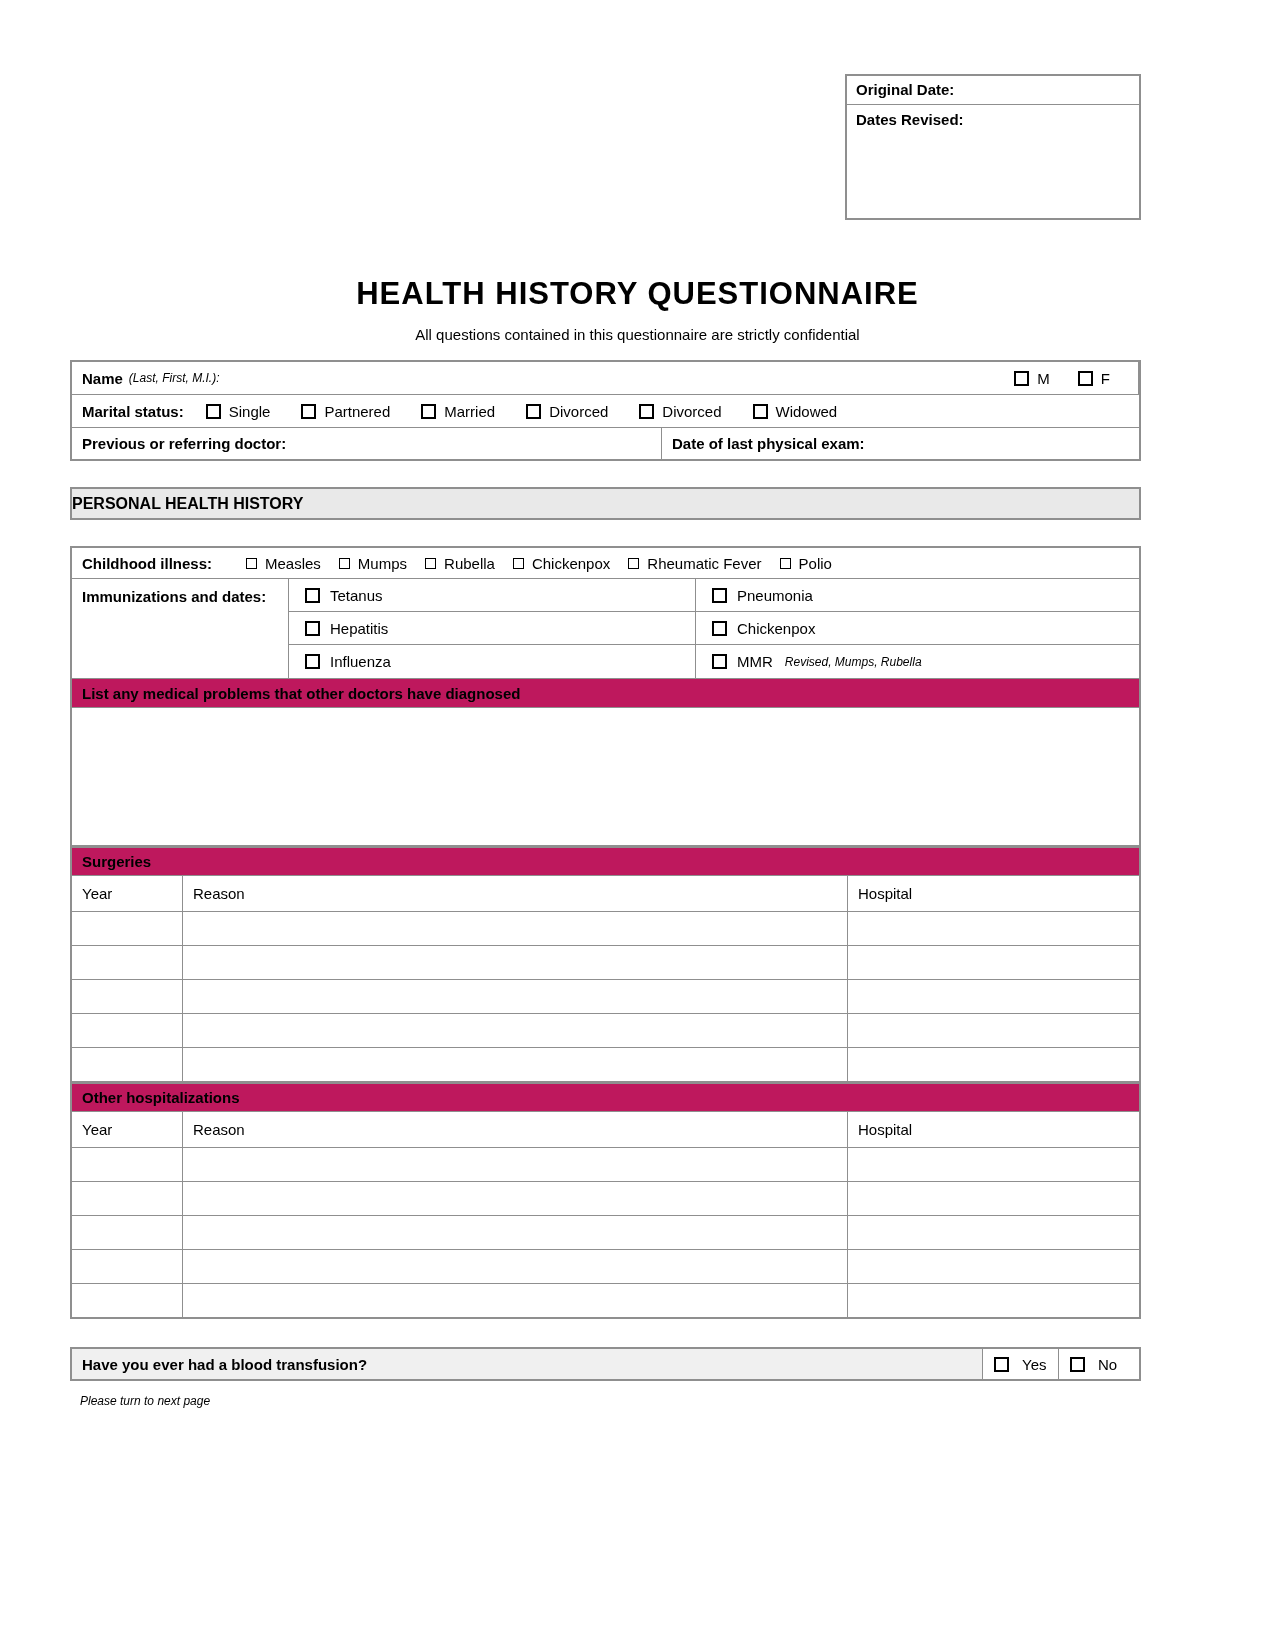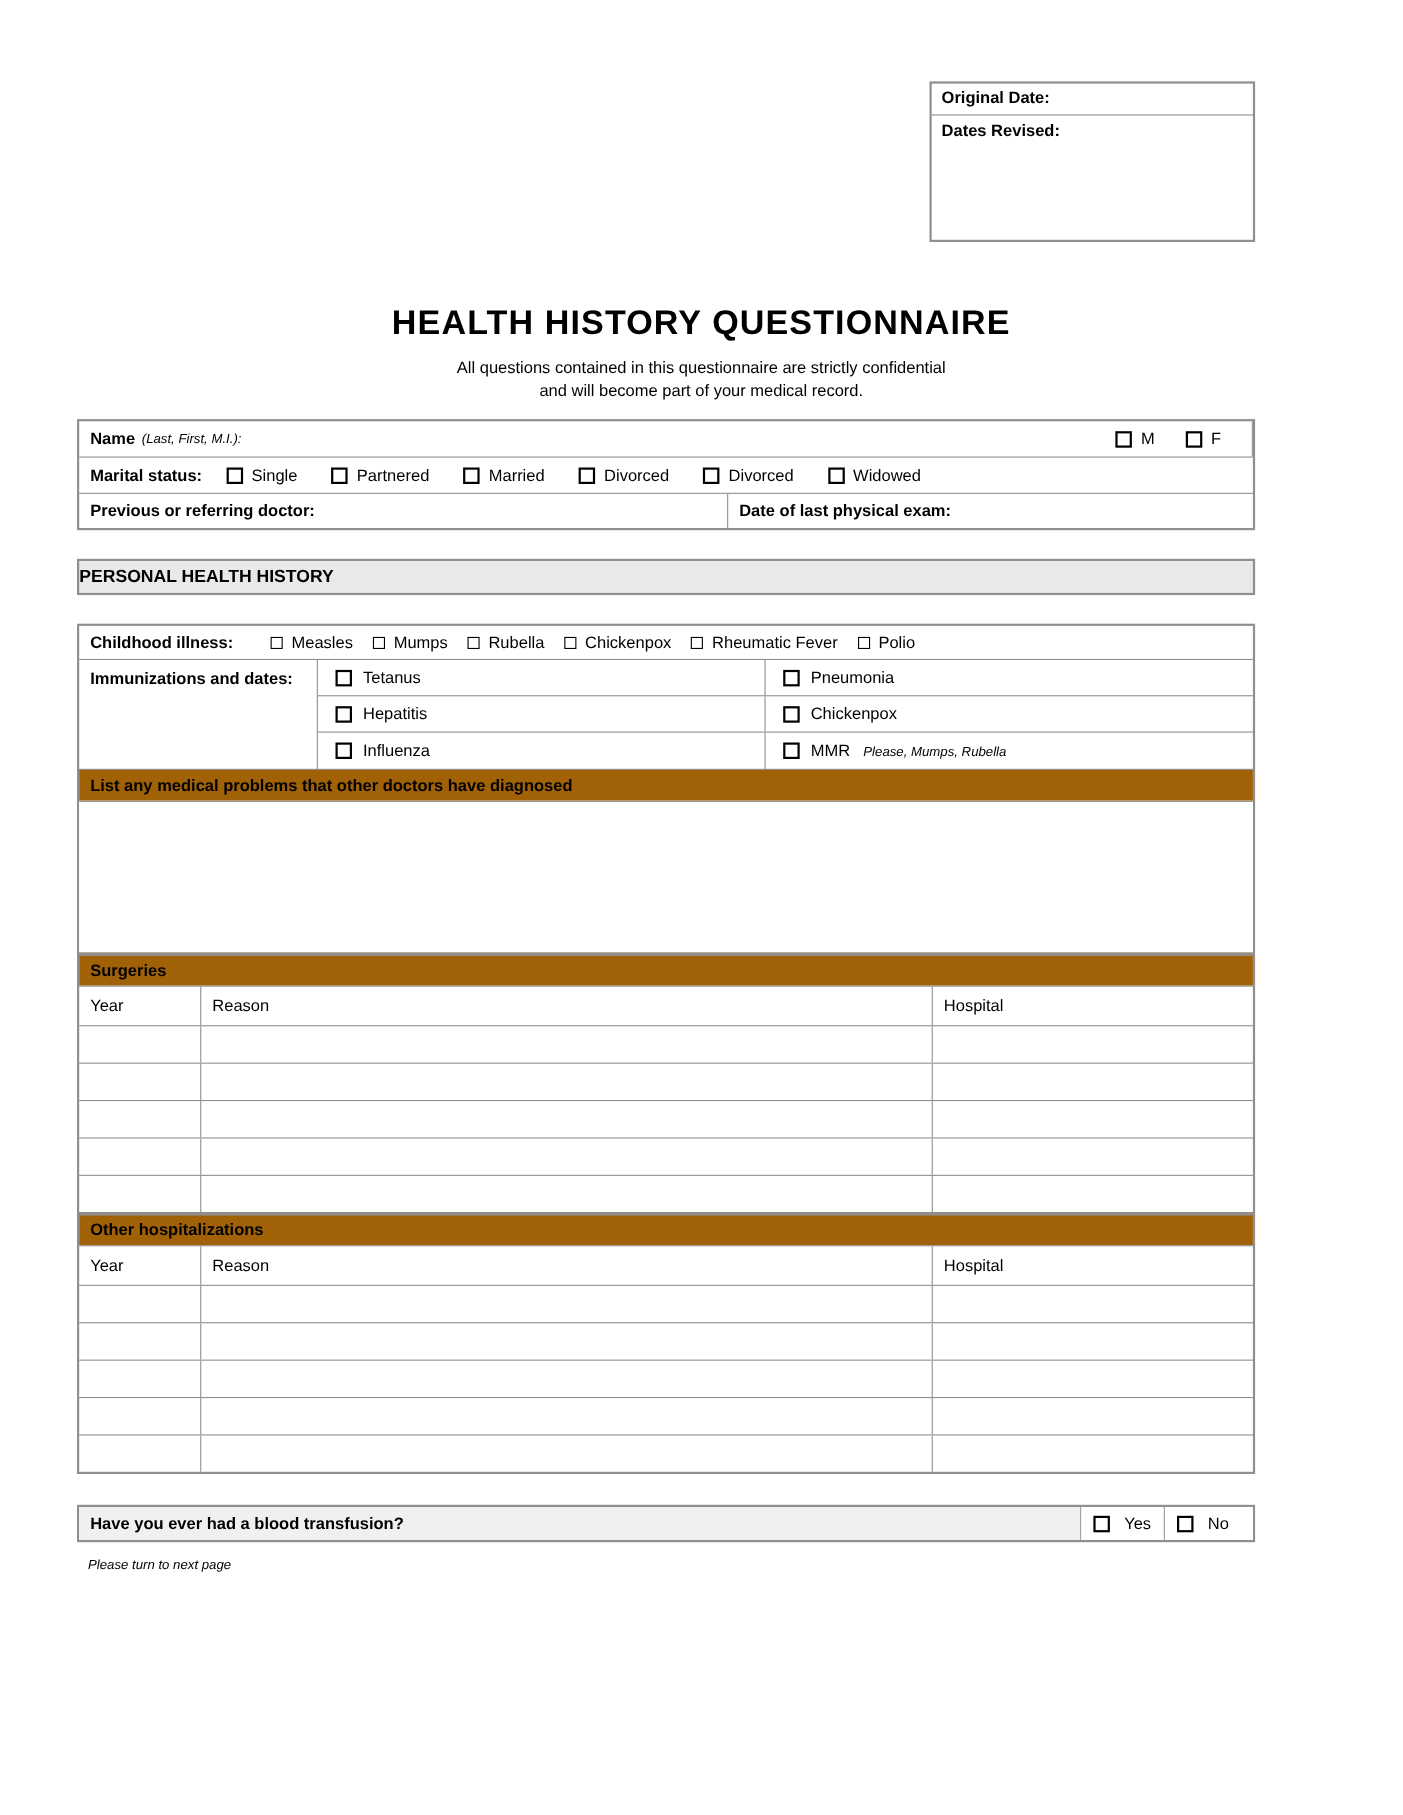--- a/index.html
+++ b/index.html
@@ -104,21 +104,21 @@
     font-weight: bold; font-size: 15px; line-height: 20px;
   }
   .imm-rows { flex: 1; display: flex; flex-direction: column; }
   .imm-row { display: flex; align-items: stretch; height: 33px; border-bottom: 1px solid #8f8f8f; }
   .imm-row:last-child { border-bottom: none; }
   .imm-left { width: 407px; border-right: 1px solid #8f8f8f; display:flex; align-items:center; padding-left: 16px; gap: 10px; font-size: 15px; }
   .imm-right { flex: 1; display:flex; align-items:center; padding-left: 16px; gap: 10px; font-size: 15px; }
   .imm-note { font-style: italic; font-size: 12px; margin-left: 2px; }
 
   .gray-bar {
-    background: #a16207;
+    background: #be185d;
     display: flex; align-items: center;
     padding-left: 10px;
     font-weight: bold; font-size: 15px;
   }
   .problems-bar { border-top: 1px solid #8f8f8f; height: 29px; }
   .problems-box { border-top: 1px solid #8f8f8f; height: 138px; background: #fff; }
 
   .sub-section-bar { border-top: 3px solid #8f8f8f; height: 30px; }
 
   .thead-row, .t-row { display: flex; align-items: stretch; border-top: 1px solid #8f8f8f; }
@@ -152,21 +152,20 @@
       <span>Original Date:</span>
     </div>
     <div class="meta-row-bottom">
       <span>Dates Revised:</span>
     </div>
   </div>
 
   <h1 class="title">HEALTH HISTORY QUESTIONNAIRE</h1>
   <div class="subtitle">
     <div>All questions contained in this questionnaire are strictly confidential</div>
-    <div>and will become part of your medical record.</div>
   </div>
 
   <div class="blk info-table">
 
     <div class="flexrow row-name">
       <div class="name-cell">
         <span class="lbl-bold">Name</span>
         <span class="name-hint">(Last, First, M.I.):</span>
         <div class="sex-group">
 
@@ -301,21 +300,21 @@
           </div>
 
           <div class="imm-row">
             <div class="imm-left">
               <span class="cb"></span>
               <span class="cb-lbl">Influenza</span>
             </div>
             <div class="imm-right">
               <span class="cb"></span>
               <span class="cb-lbl">MMR</span>
-              <span class="imm-note">Please, Mumps, Rubella</span>
+              <span class="imm-note">Revised, Mumps, Rubella</span>
             </div>
           </div>
         </div>
     </div>
 
     <div class="gray-bar problems-bar">
       <span>List any medical problems that other doctors have diagnosed</span>
     </div>
     <div class="problems-box"></div>
 

